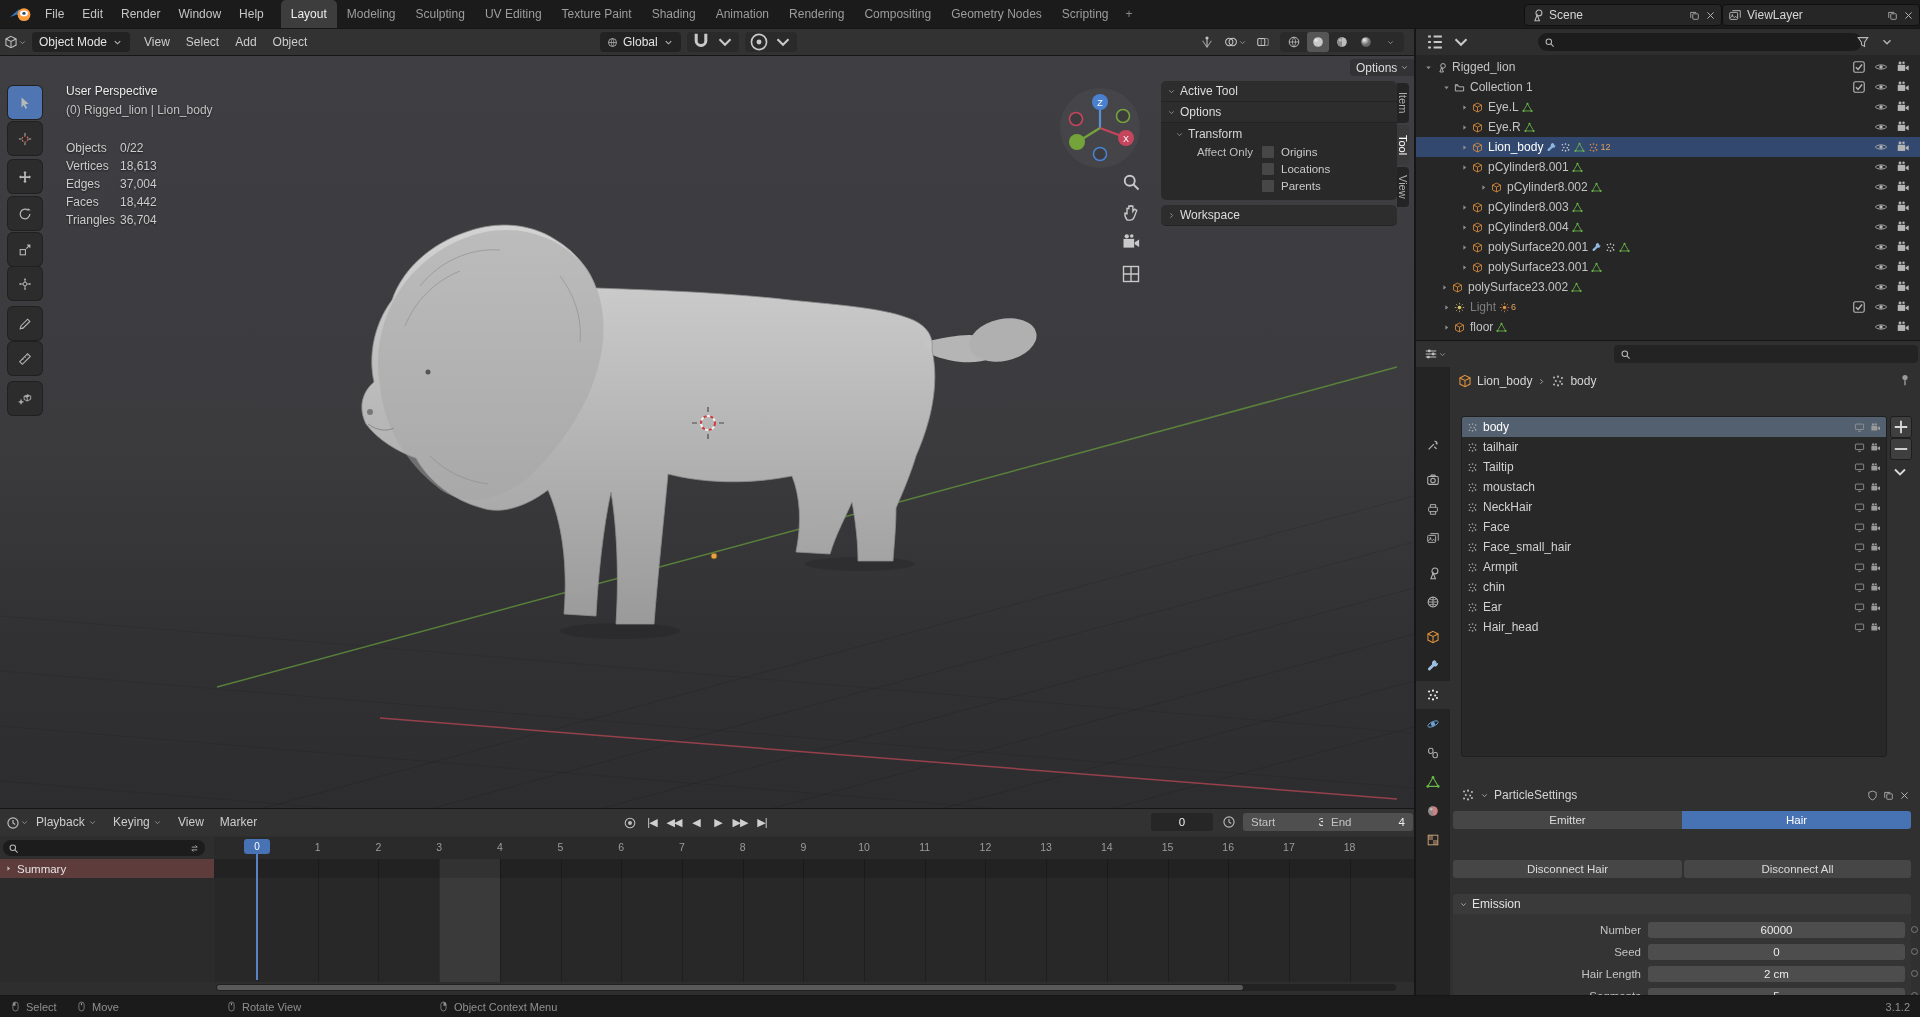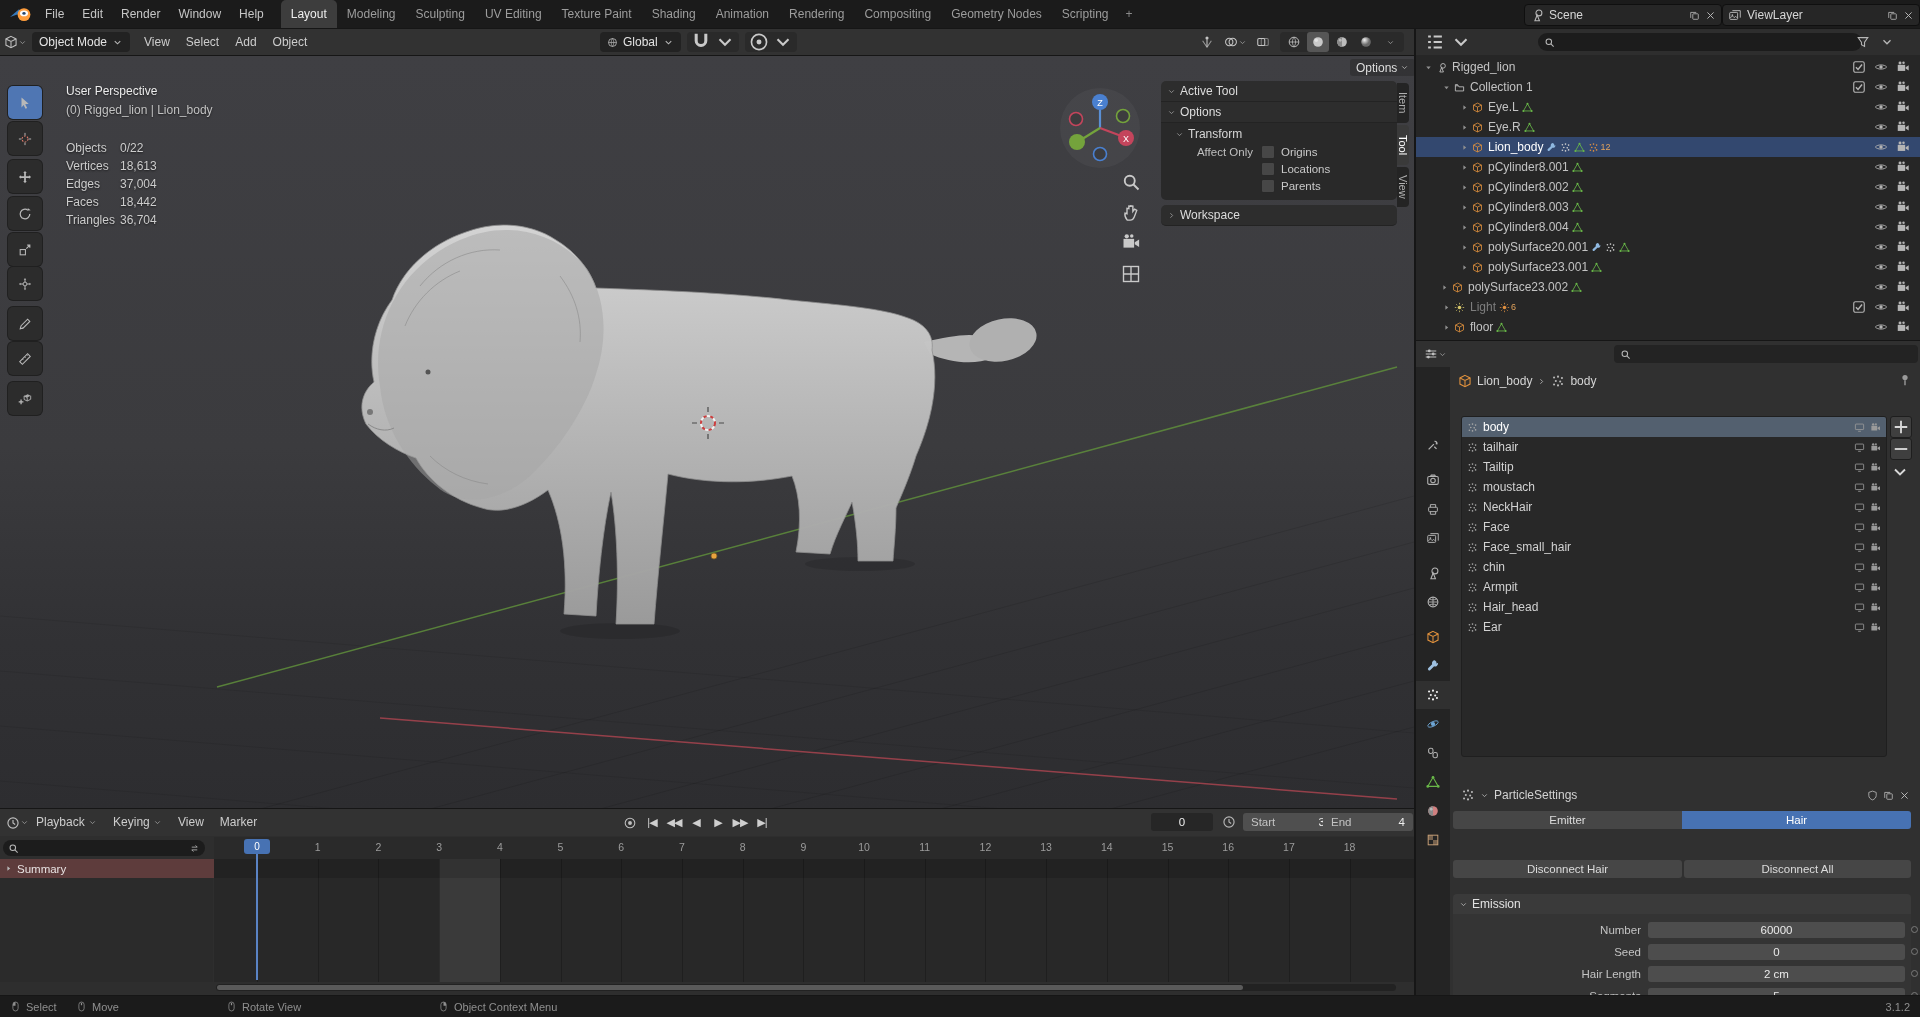--- a/index.html
+++ b/index.html
@@ -1000,21 +1000,21 @@
                 <path d="M1.5 8C4 4.8 12 4.8 14.5 8 12 11.2 4 11.2 1.5 8z" fill="none" stroke="currentColor"></path>
                 <circle cx="8" cy="8" r="2" fill="currentColor"></circle>
               </svg></span>
             <span class="oright" style="right:10px"><svg viewBox="0 0 16 16">
                 <path d="M2 5.5h8.5v7H2z" fill="currentColor"></path>
                 <path d="M11 8.2L14.5 6v6l-3.5-2.2z" fill="currentColor"></path>
                 <circle cx="4.6" cy="3.4" r="1.7" fill="currentColor"></circle>
                 <circle cx="8.6" cy="3.2" r="1.4" fill="currentColor"></circle>
               </svg></span>
           </div>
-          <div class="orow" style="padding-left:44px">
+          <div class="orow" style="padding-left:63px">
             <span class="ic xs" style="color:#8f8f8f">
               <svg viewBox="0 0 16 16">
                 <path d="M6 4l5 4-5 4z" fill="currentColor"></path>
               </svg>
             </span>
             <span class="ic sm" style="color:#e0913d">
               <svg viewBox="0 0 16 16">
                 <path d="M8 1.6l5.8 2.9v7L8 14.4l-5.8-2.9v-7z" fill="none" stroke="currentColor" stroke-width="1.2"></path>
                 <path d="M2.2 4.5L8 7.4l5.8-2.9M8 7.4v7" fill="none" stroke="currentColor" stroke-width="1.2"></path>
               </svg>
@@ -1711,21 +1711,21 @@
                   <circle cx="8" cy="3" r="1.2"></circle>
                   <circle cx="12.5" cy="4.5" r="1.2"></circle>
                   <circle cx="5.5" cy="8" r="1.2"></circle>
                   <circle cx="10.5" cy="8.5" r="1.2"></circle>
                   <circle cx="3.5" cy="12" r="1.2"></circle>
                   <circle cx="8" cy="13" r="1.2"></circle>
                   <circle cx="12.5" cy="11.5" r="1.2"></circle>
                 </g>
               </svg>
             </span>
-            <span>chin</span>
+            <span>Armpit</span>
             <span class="sp"></span>
             <span class="ic sm" style="color:#9a9a9a">
               <svg viewBox="0 0 16 16">
                 <rect x="2" y="3" width="12" height="8" rx="1" fill="none" stroke="currentColor" stroke-width="1.2"></rect>
                 <path d="M6 13.5h4" stroke="currentColor" stroke-width="1.2"></path>
               </svg>
             </span>
             <span class="ic sm" style="color:#9a9a9a">
               <svg viewBox="0 0 16 16">
                 <path d="M2 5.5h8.5v7H2z" fill="currentColor"></path>
@@ -1743,21 +1743,21 @@
                   <circle cx="8" cy="3" r="1.2"></circle>
                   <circle cx="12.5" cy="4.5" r="1.2"></circle>
                   <circle cx="5.5" cy="8" r="1.2"></circle>
                   <circle cx="10.5" cy="8.5" r="1.2"></circle>
                   <circle cx="3.5" cy="12" r="1.2"></circle>
                   <circle cx="8" cy="13" r="1.2"></circle>
                   <circle cx="12.5" cy="11.5" r="1.2"></circle>
                 </g>
               </svg>
             </span>
-            <span>Armpit</span>
+            <span>chin</span>
             <span class="sp"></span>
             <span class="ic sm" style="color:#9a9a9a">
               <svg viewBox="0 0 16 16">
                 <rect x="2" y="3" width="12" height="8" rx="1" fill="none" stroke="currentColor" stroke-width="1.2"></rect>
                 <path d="M6 13.5h4" stroke="currentColor" stroke-width="1.2"></path>
               </svg>
             </span>
             <span class="ic sm" style="color:#9a9a9a">
               <svg viewBox="0 0 16 16">
                 <path d="M2 5.5h8.5v7H2z" fill="currentColor"></path>
@@ -1775,21 +1775,21 @@
                   <circle cx="8" cy="3" r="1.2"></circle>
                   <circle cx="12.5" cy="4.5" r="1.2"></circle>
                   <circle cx="5.5" cy="8" r="1.2"></circle>
                   <circle cx="10.5" cy="8.5" r="1.2"></circle>
                   <circle cx="3.5" cy="12" r="1.2"></circle>
                   <circle cx="8" cy="13" r="1.2"></circle>
                   <circle cx="12.5" cy="11.5" r="1.2"></circle>
                 </g>
               </svg>
             </span>
-            <span>Hair_head</span>
+            <span>Ear</span>
             <span class="sp"></span>
             <span class="ic sm" style="color:#9a9a9a">
               <svg viewBox="0 0 16 16">
                 <rect x="2" y="3" width="12" height="8" rx="1" fill="none" stroke="currentColor" stroke-width="1.2"></rect>
                 <path d="M6 13.5h4" stroke="currentColor" stroke-width="1.2"></path>
               </svg>
             </span>
             <span class="ic sm" style="color:#9a9a9a">
               <svg viewBox="0 0 16 16">
                 <path d="M2 5.5h8.5v7H2z" fill="currentColor"></path>
@@ -1807,21 +1807,21 @@
                   <circle cx="8" cy="3" r="1.2"></circle>
                   <circle cx="12.5" cy="4.5" r="1.2"></circle>
                   <circle cx="5.5" cy="8" r="1.2"></circle>
                   <circle cx="10.5" cy="8.5" r="1.2"></circle>
                   <circle cx="3.5" cy="12" r="1.2"></circle>
                   <circle cx="8" cy="13" r="1.2"></circle>
                   <circle cx="12.5" cy="11.5" r="1.2"></circle>
                 </g>
               </svg>
             </span>
-            <span>Ear</span>
+            <span>Hair_head</span>
             <span class="sp"></span>
             <span class="ic sm" style="color:#9a9a9a">
               <svg viewBox="0 0 16 16">
                 <rect x="2" y="3" width="12" height="8" rx="1" fill="none" stroke="currentColor" stroke-width="1.2"></rect>
                 <path d="M6 13.5h4" stroke="currentColor" stroke-width="1.2"></path>
               </svg>
             </span>
             <span class="ic sm" style="color:#9a9a9a">
               <svg viewBox="0 0 16 16">
                 <path d="M2 5.5h8.5v7H2z" fill="currentColor"></path>

